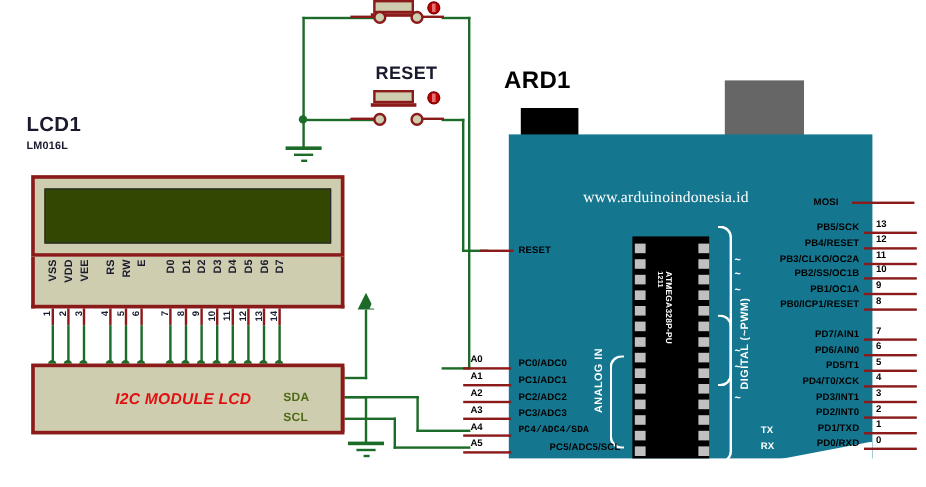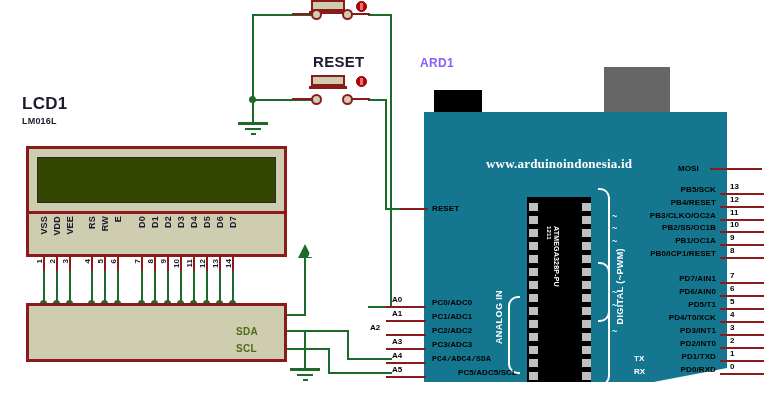--- a/index.html
+++ b/index.html
@@ -46,27 +46,27 @@
   .gnd b1{width:30px;height:3px;}
   .gnd b2{width:16px;height:2px;margin-top:3px;}
   .gnd b3{width:5px;height:2px;margin-top:3px;}
   .gnd{position:absolute;}
 
   
   .vcc-arrow{position:absolute;width:0;height:0;border-left:7px solid transparent;border-right:7px solid transparent;border-bottom:14px solid #1d6b29;}
   .vcc-arrow-in{position:absolute;width:0;height:0;border-left:4px solid transparent;border-right:4px solid transparent;border-bottom:9px solid #ffffff;left:3px;top:4px;}
 
   
-  #ard-title{left:420px;top:57px;font-size:12px;font-weight:bold;color:#8b5cf6;letter-spacing:.3px;}
+  #ard-title{left:420px;top:57px;font-size:20px;font-weight:bold;color:#000000;letter-spacing:.3px;}
   #ard-board{position:absolute;left:424px;top:112px;width:303px;height:270px;background:#15768f;}
   #ard-notch{position:absolute;left:643px;top:368px;width:84px;height:16px;background:#ffffff;
     clip-path:polygon(100% 0,100% 100%,0 100%);}
   #usb{position:absolute;left:434px;top:90px;width:48px;height:80px;background:#000000;}
   #pjack{position:absolute;left:604px;top:67px;width:66px;height:70px;background:#666666;}
-  #watermark{left:486px;top:157px;font-size:13px;font-weight:bold;color:#ffffff;
+  #watermark{left:486px;top:157px;font-size:13px;font-weight:normal;color:#ffffff;
     font-family:"Liberation Serif",serif;letter-spacing:.2px;}
 
   
   #mcu{position:absolute;left:527px;top:197px;width:64px;height:185px;background:#000000;}
   .mcu-pad{position:absolute;width:9px;height:8px;background:#c0c0c0;}
   #mcu-txt{position:absolute;left:553px;top:226px;font-size:7px;font-weight:bold;color:#ffffff;
     writing-mode:vertical-rl;text-orientation:mixed;letter-spacing:.2px;white-space:nowrap;}
   #mcu-txt2{position:absolute;left:546px;top:226px;font-size:6px;font-weight:bold;color:#ffffff;
     writing-mode:vertical-rl;text-orientation:mixed;letter-spacing:.2px;white-space:nowrap;}
 
@@ -233,20 +233,21 @@
       <div class="dot" style="left: 216px; top: 300px;"></div>
       <span class="lcd-pin-num" style="left: 211px; top: 259px;">13</span>
       <span class="lcd-pin-name" style="left: 228px; top: 216px;">D7</span>
       <div class="pinred pinred-v" style="left: 232px; top: 257px; height: 14px;"></div>
       <div class="wire wire-v" style="left: 232px; top: 271px; height: 34px;"></div>
       <div class="dot" style="left: 229px; top: 300px;"></div>
       <span class="lcd-pin-num" style="left: 224px; top: 259px;">14</span>
     </div>
 
   <div id="i2c-body"></div>
+  <span class="lbl" id="i2c-name">I2C MODULE LCD</span>
   <span class="lbl" id="i2c-sda">SDA</span>
   <span class="lbl" id="i2c-scl">SCL</span>
 
   <div class="pinred pinred-v" style="left:284px;top:306px;height:54px;width:3px;"></div>
 
   <span class="lbl" id="ard-title">ARD1</span>
   <div id="pjack"></div>
   <div id="usb"></div>
   <div id="ard-board"></div>
   <div id="ard-notch"></div>
@@ -351,21 +352,21 @@
     </div>
   <div id="analog-pins">
       <span class="ard-pinL" style="left: 432px; top: 298px;">PC0/ADC0</span>
       <div class="pinred pinred-h" style="left: 386px; top: 306px; width: 40px;"></div>
       <span class="anl-num" style="left: 392px; top: 295px;">A0</span>
       <span class="ard-pinL" style="left: 432px; top: 312px;">PC1/ADC1</span>
       <div class="pinred pinred-h" style="left: 386px; top: 320px; width: 40px;"></div>
       <span class="anl-num" style="left: 392px; top: 309px;">A1</span>
       <span class="ard-pinL" style="left: 432px; top: 326px;">PC2/ADC2</span>
       <div class="pinred pinred-h" style="left: 386px; top: 334px; width: 40px;"></div>
-      <span class="anl-num" style="left: 370px; top: 323px;">A2</span>
+      <span class="anl-num" style="left: 392px; top: 323px;">A2</span>
       <span class="ard-pinL" style="left: 432px; top: 340px;">PC3/ADC3</span>
       <div class="pinred pinred-h" style="left: 386px; top: 348px; width: 40px;"></div>
       <span class="anl-num" style="left: 392px; top: 337px;">A3</span>
       <span class="ard-pinL" style="left: 432px; top: 354px; font-family: Liberation Mono, monospace;">PC4/ADC4/SDA</span>
       <div class="pinred pinred-h" style="left: 386px; top: 362px; width: 40px;"></div>
       <span class="anl-num" style="left: 392px; top: 351px;">A4</span>
       <span class="ard-pinL" style="left: 432px; top: 368px; margin-left: 26px;">PC5/ADC5/SCL</span>
       <div class="pinred pinred-h" style="left: 386px; top: 376px; width: 40px;"></div>
       <span class="anl-num" style="left: 392px; top: 365px;">A5</span>
     </div>

